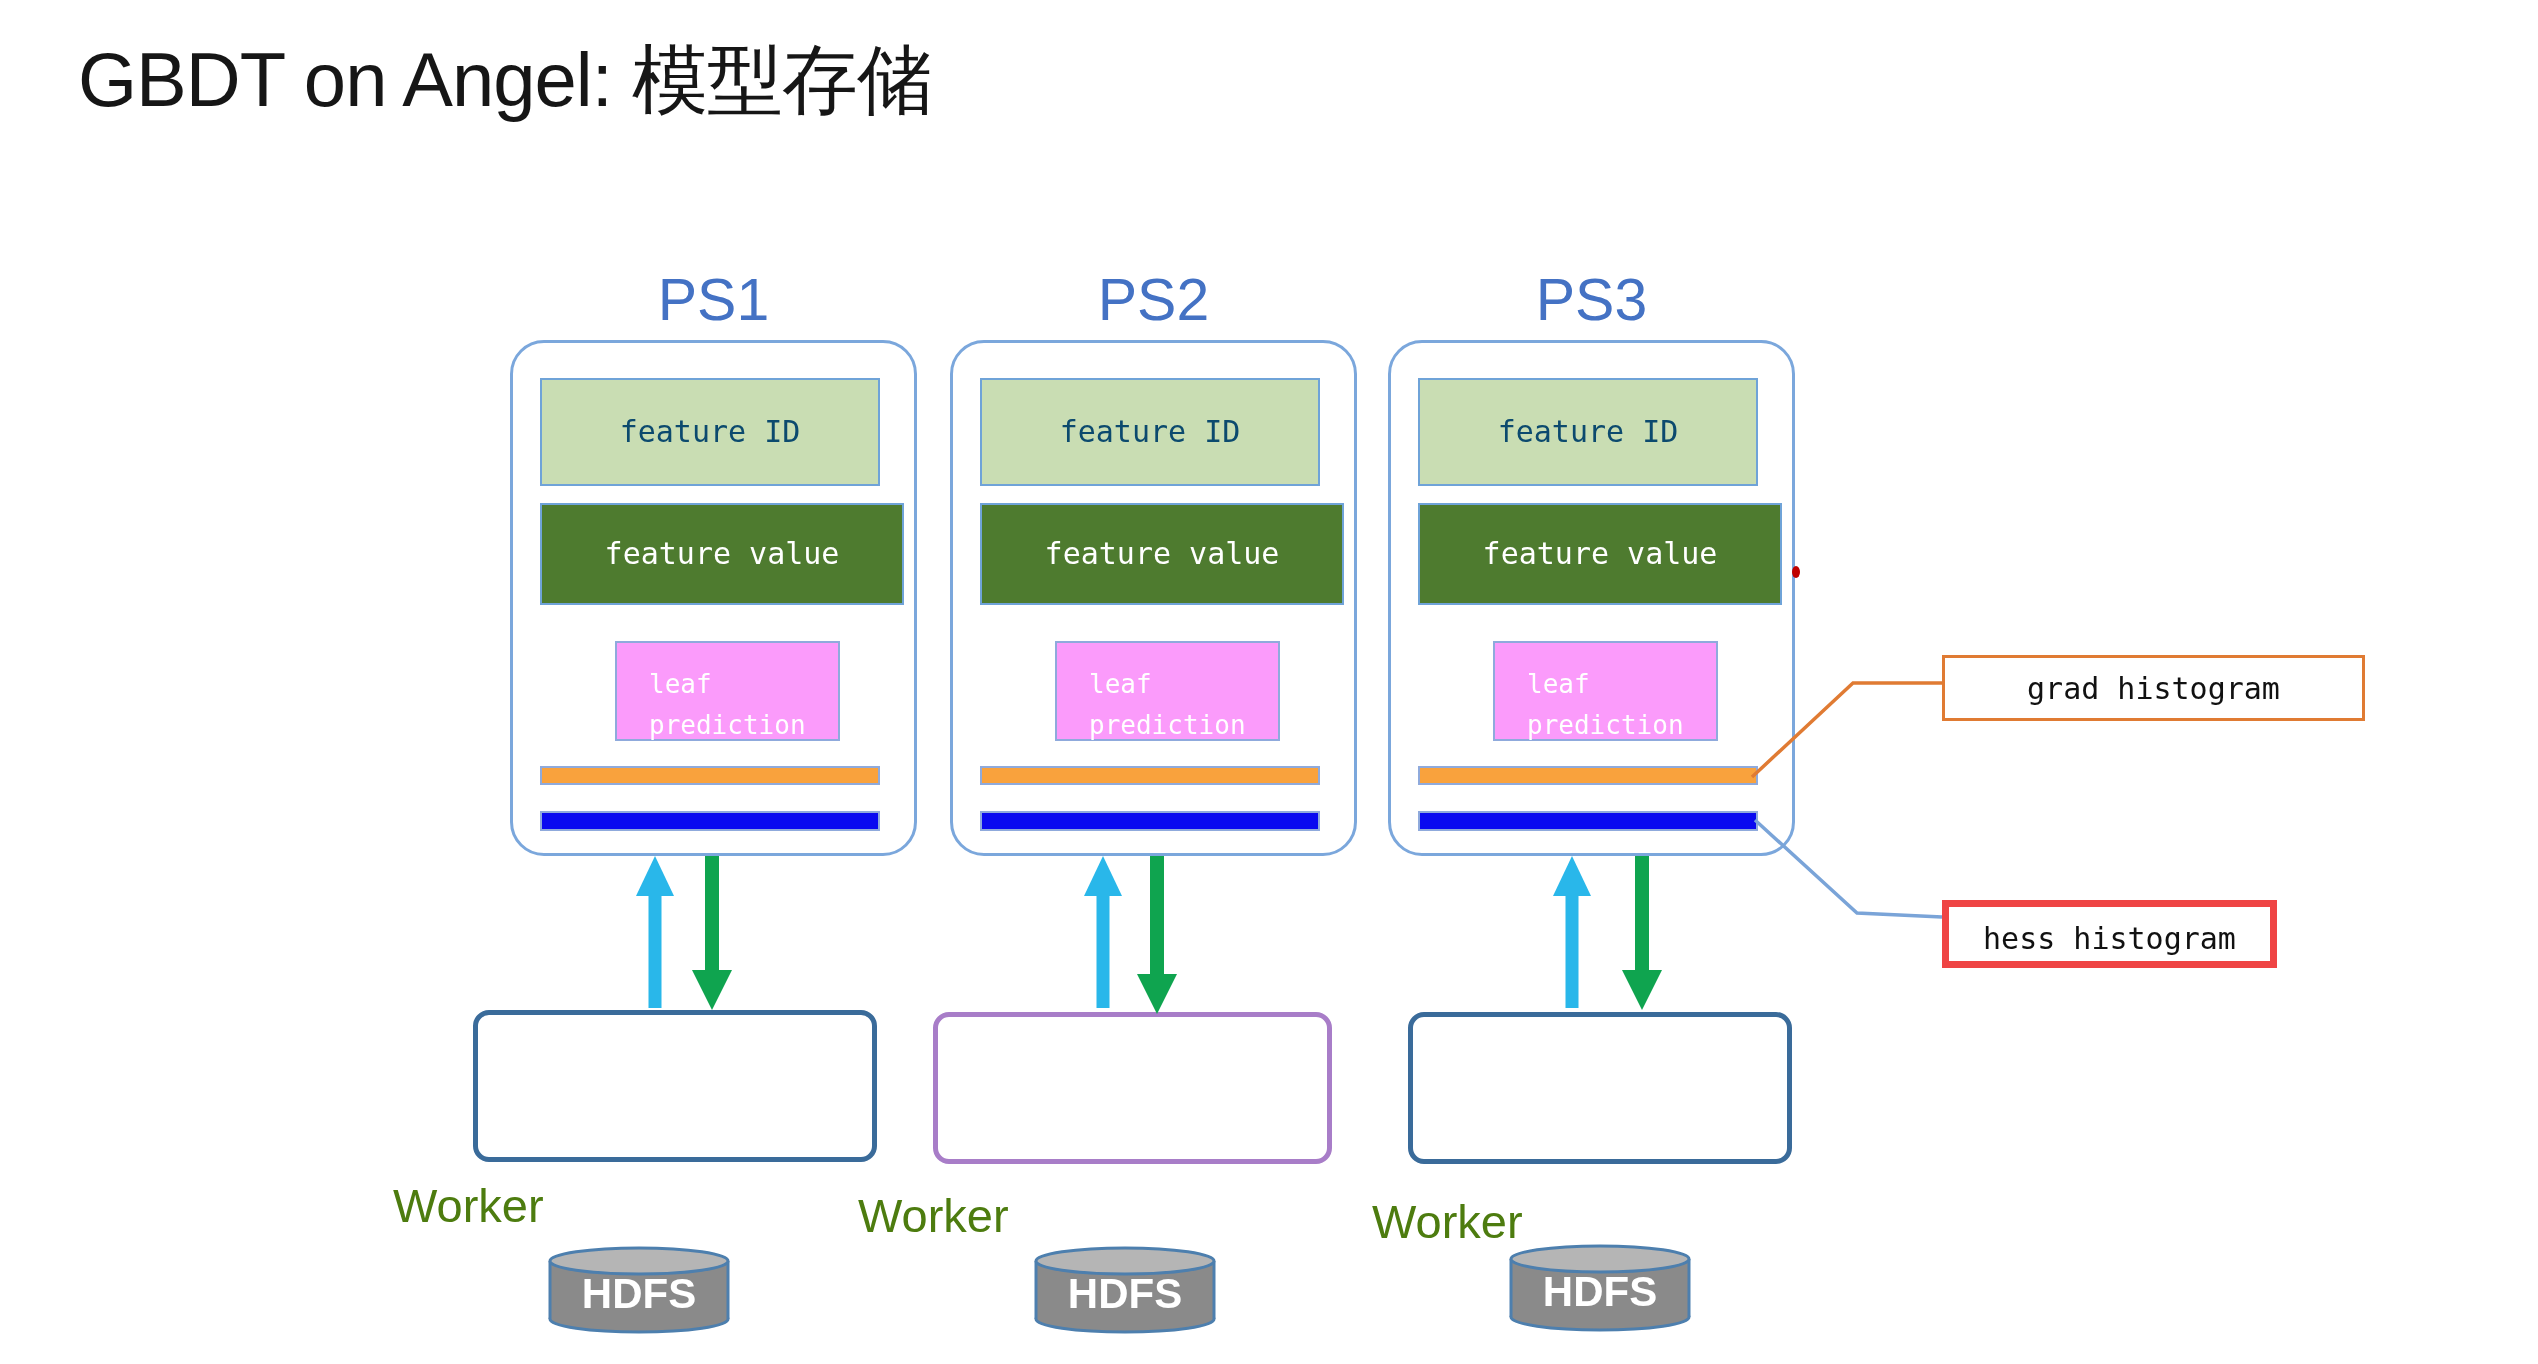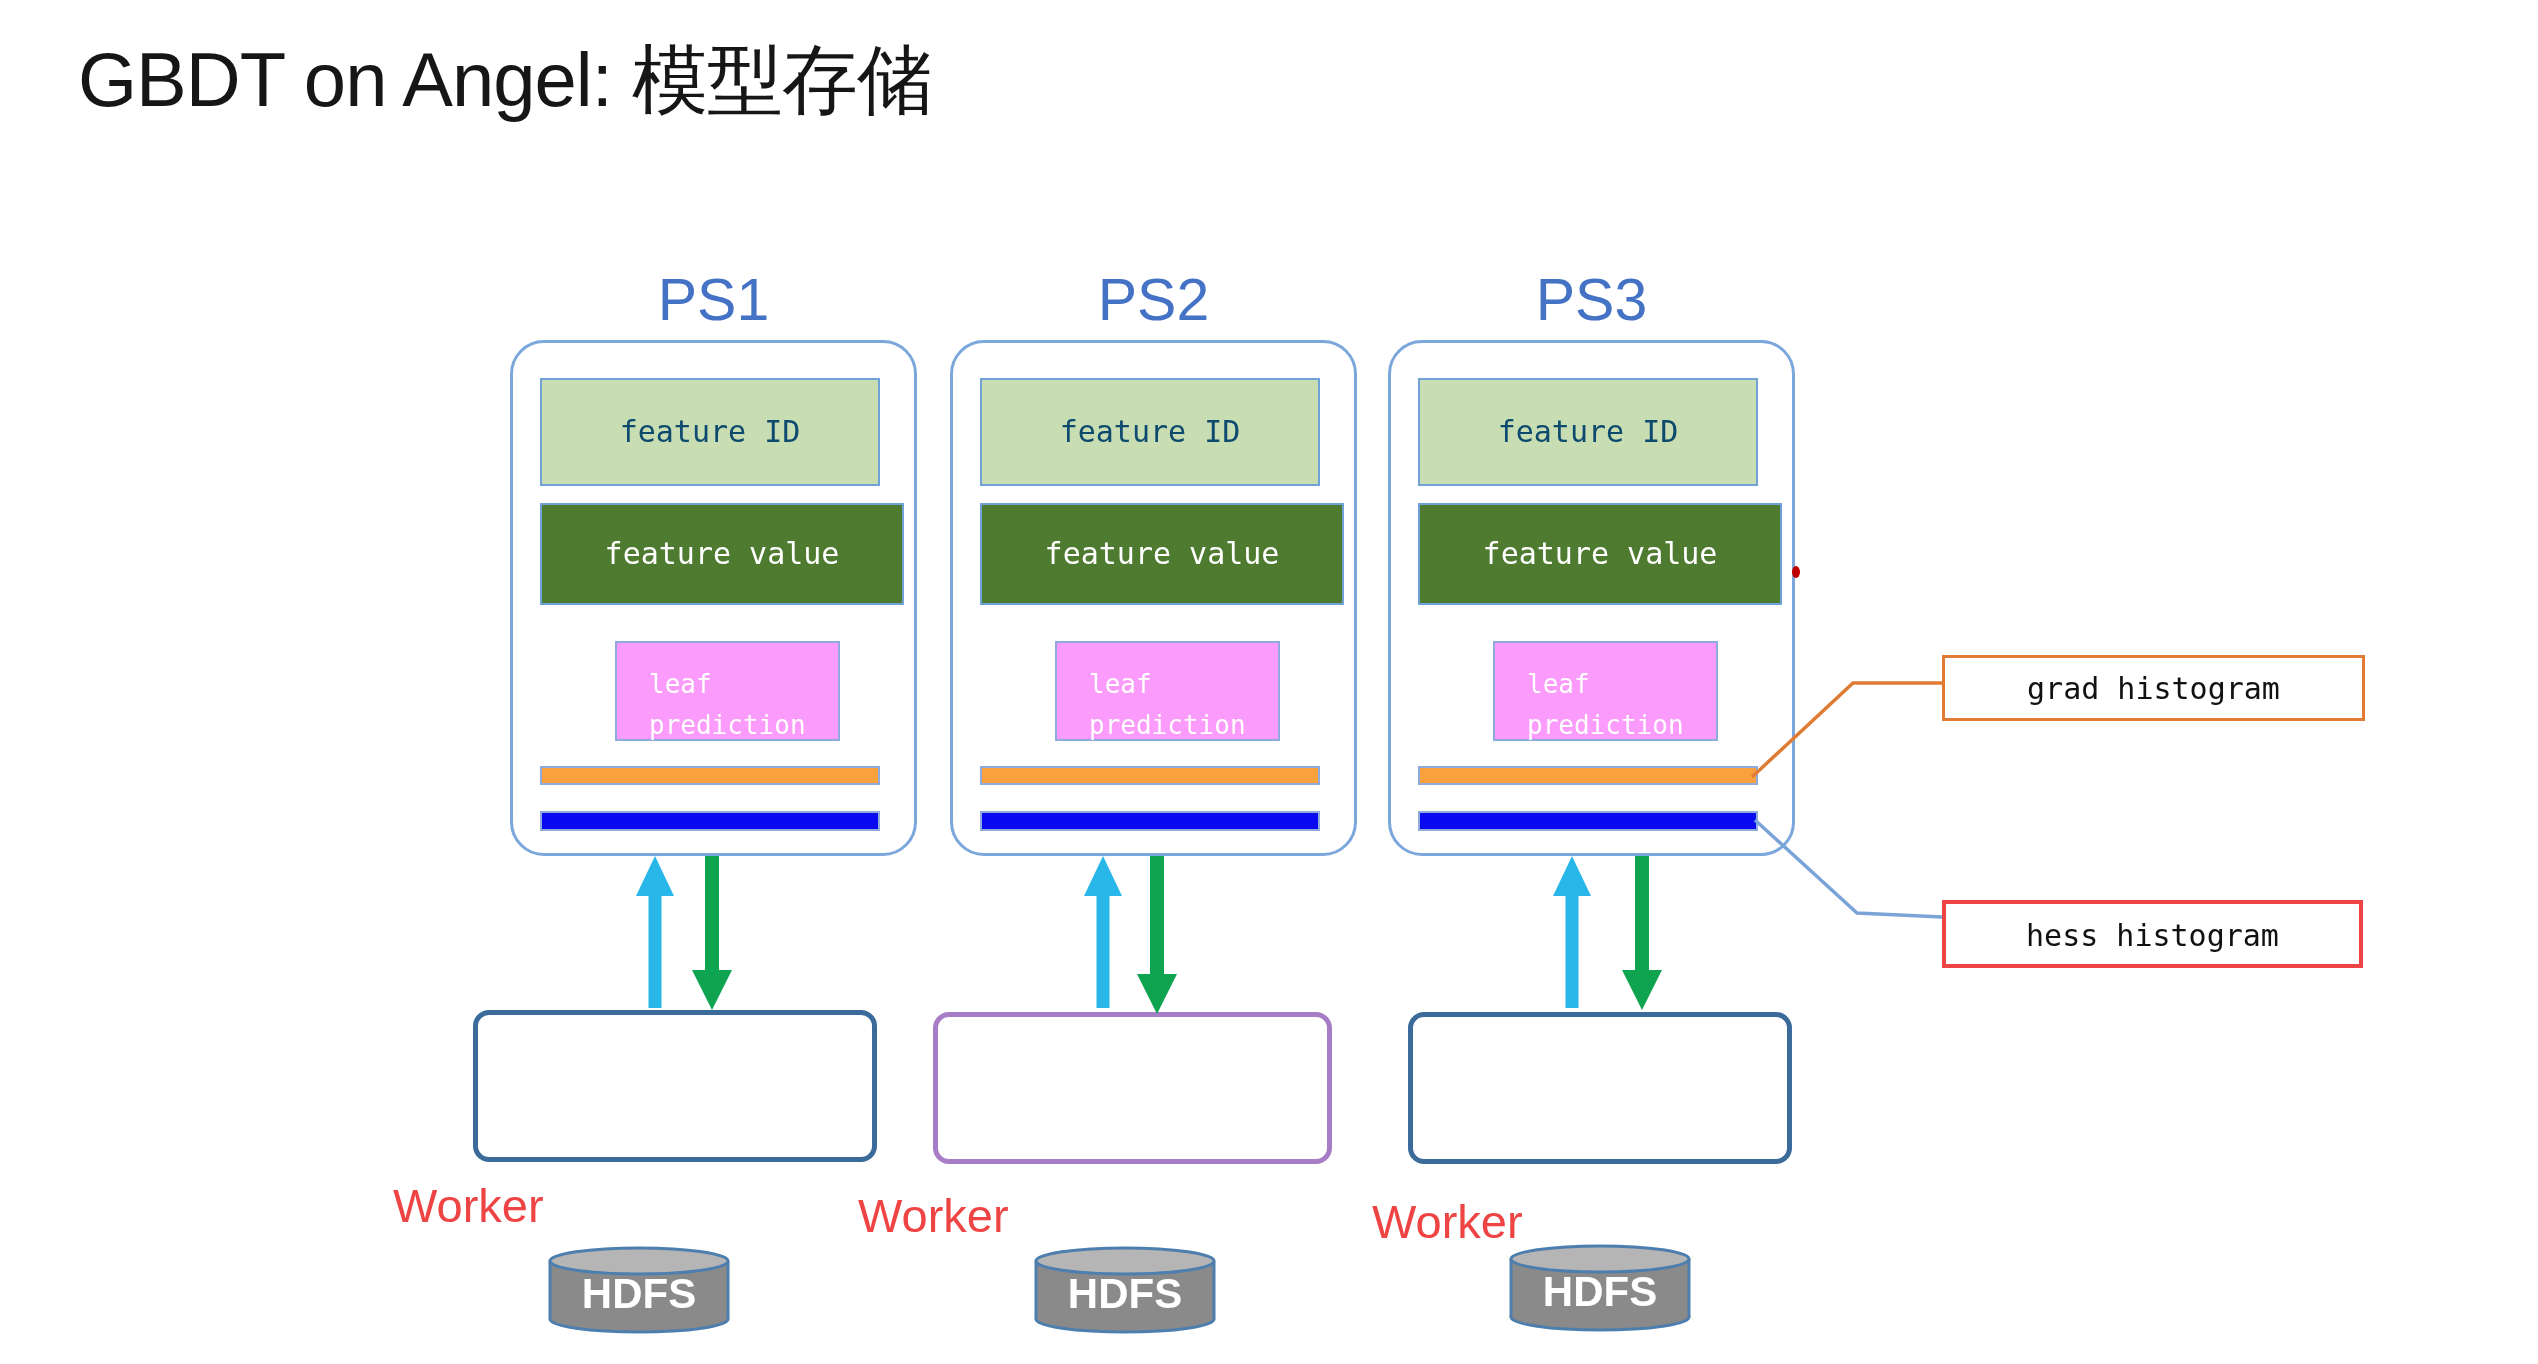--- a/index.html
+++ b/index.html
@@ -32,41 +32,41 @@
   .bar.grad{top:423px;height:19px;background:#f9a23d;}
   .bar.hess{top:468px;height:20px;background:#0a0af0;}
 
   
   .worker-box{position:absolute;height:152px;background:#ffffff;border-radius:16px;
     box-sizing:border-box;}
   .worker-box.w1{left:473px;top:1010px;width:404px;border:5px solid #3a6b9a;}
   .worker-box.w2{left:933px;top:1012px;width:399px;border:5px solid #a87dc8;}
   .worker-box.w3{left:1408px;top:1012px;width:384px;border:5px solid #3a6b9a;}
 
-  .worker-label{position:absolute;font-size:47px;font-weight:500;color:#ef4444;}
+  .worker-label{position:absolute;font-size:47px;font-weight:500;color:#4d7c0f;}
   .worker-label.w1{left:393px;top:1178px;}
   .worker-label.w2{left:858px;top:1188px;}
   .worker-label.w3{left:1372px;top:1194px;}
 
   
   .hdfs{position:absolute;width:186px;height:90px;}
   .hdfs.h1{left:546px;top:1245px;}
   .hdfs.h2{left:1032px;top:1245px;}
   .hdfs.h3{left:1507px;top:1243px;}
   .hdfs text{font-family:"Liberation Sans",sans-serif;font-size:42px;font-weight:600;
     fill:#ffffff;}
 
   
   .callout{position:absolute;box-sizing:border-box;background:#ffffff;
     font-family:"DejaVu Sans Mono","Liberation Mono",monospace;font-size:30px;color:#111;
     text-align:center;z-index:5;}
   .callout.grad{left:1942px;top:655px;width:423px;height:66px;line-height:62px;
     border:3px solid #e07b33;}
-  .callout.hess{left:1942px;top:900px;width:421px;height:68px;line-height:64px;
-    border:4px solid #ef4444;}
+  .callout.hess{left:1942px;top:900px;width:335px;height:68px;line-height:64px;
+    border:7px solid #ef4444;}
 
   
   .overlay{position:absolute;left:0;top:0;width:2538px;height:1364px;z-index:4;
     pointer-events:none;}
 </style>
 </head>
 <body>
 
 <div class="slide-title">GBDT on Angel: 模型存储</div>
 

